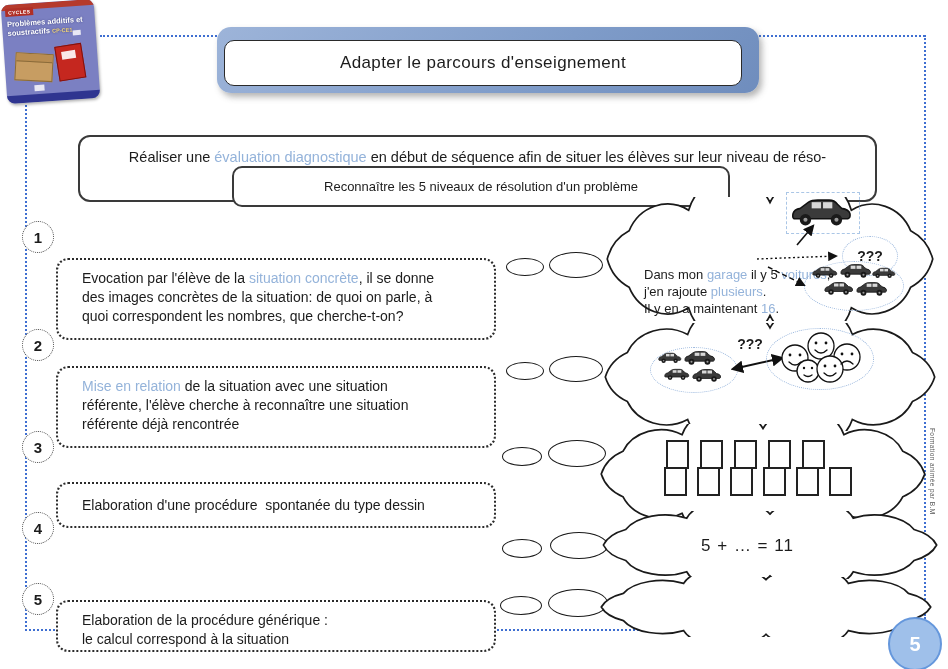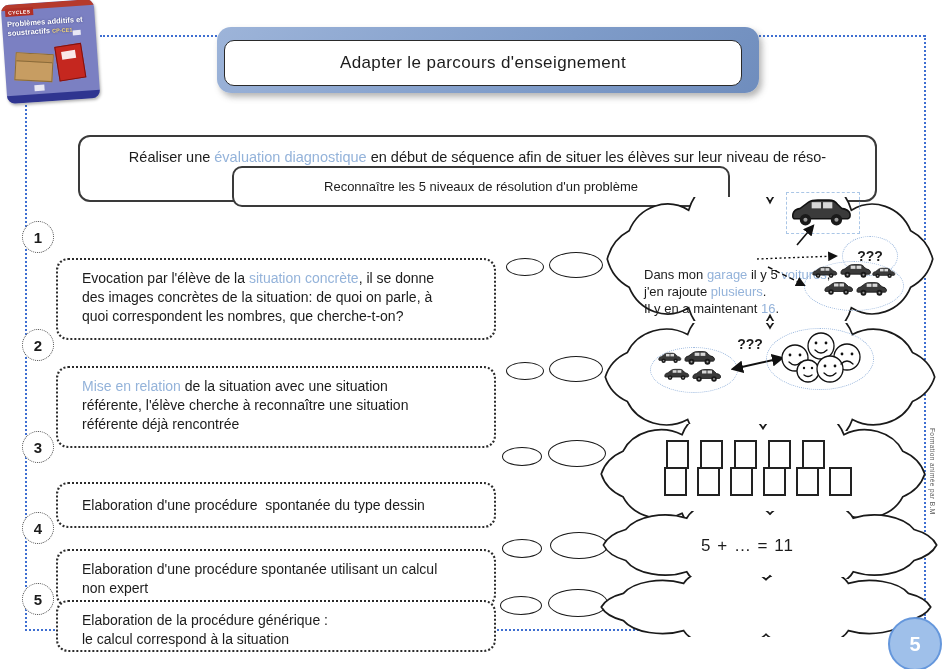--- a/index.html
+++ b/index.html
@@ -153,22 +153,20 @@
 référente déjà rencontrée</span></div>
 
   <div class="num-circle" style="top:431px;">
       <span>3</span>
     </div>
   <div class="lvl-box prewrap" style="top:444px;height:46px;padding-top:12px;"><span>Elaboration d'une procédure  spontanée du type dessin</span><span class="hl"></span><span></span></div>
 
   <div class="num-circle" style="top:512px;">
       <span>4</span>
     </div>
-  <div class="lvl-box prewrap" style="top:511px;height:58px;"><span>Elaboration d'une procédure spontanée utilisant un calcul
-non expert</span><span class="hl"></span><span></span></div>
 
   <div class="num-circle" style="top:583px;">
       <span>5</span>
     </div>
   <div class="lvl-box prewrap" style="top:562px;height:52px;"><span>Elaboration de la procédure générique :
 le calcul correspond à la situation</span><span class="hl"></span><span></span></div>
 
   <div class="trail" style="left:506px;top:258px;width:36px;height:16px;"></div>
   <div class="trail" style="left:549px;top:252px;width:52px;height:24px;"></div>
   <div class="trail" style="left:506px;top:362px;width:36px;height:16px;"></div>

